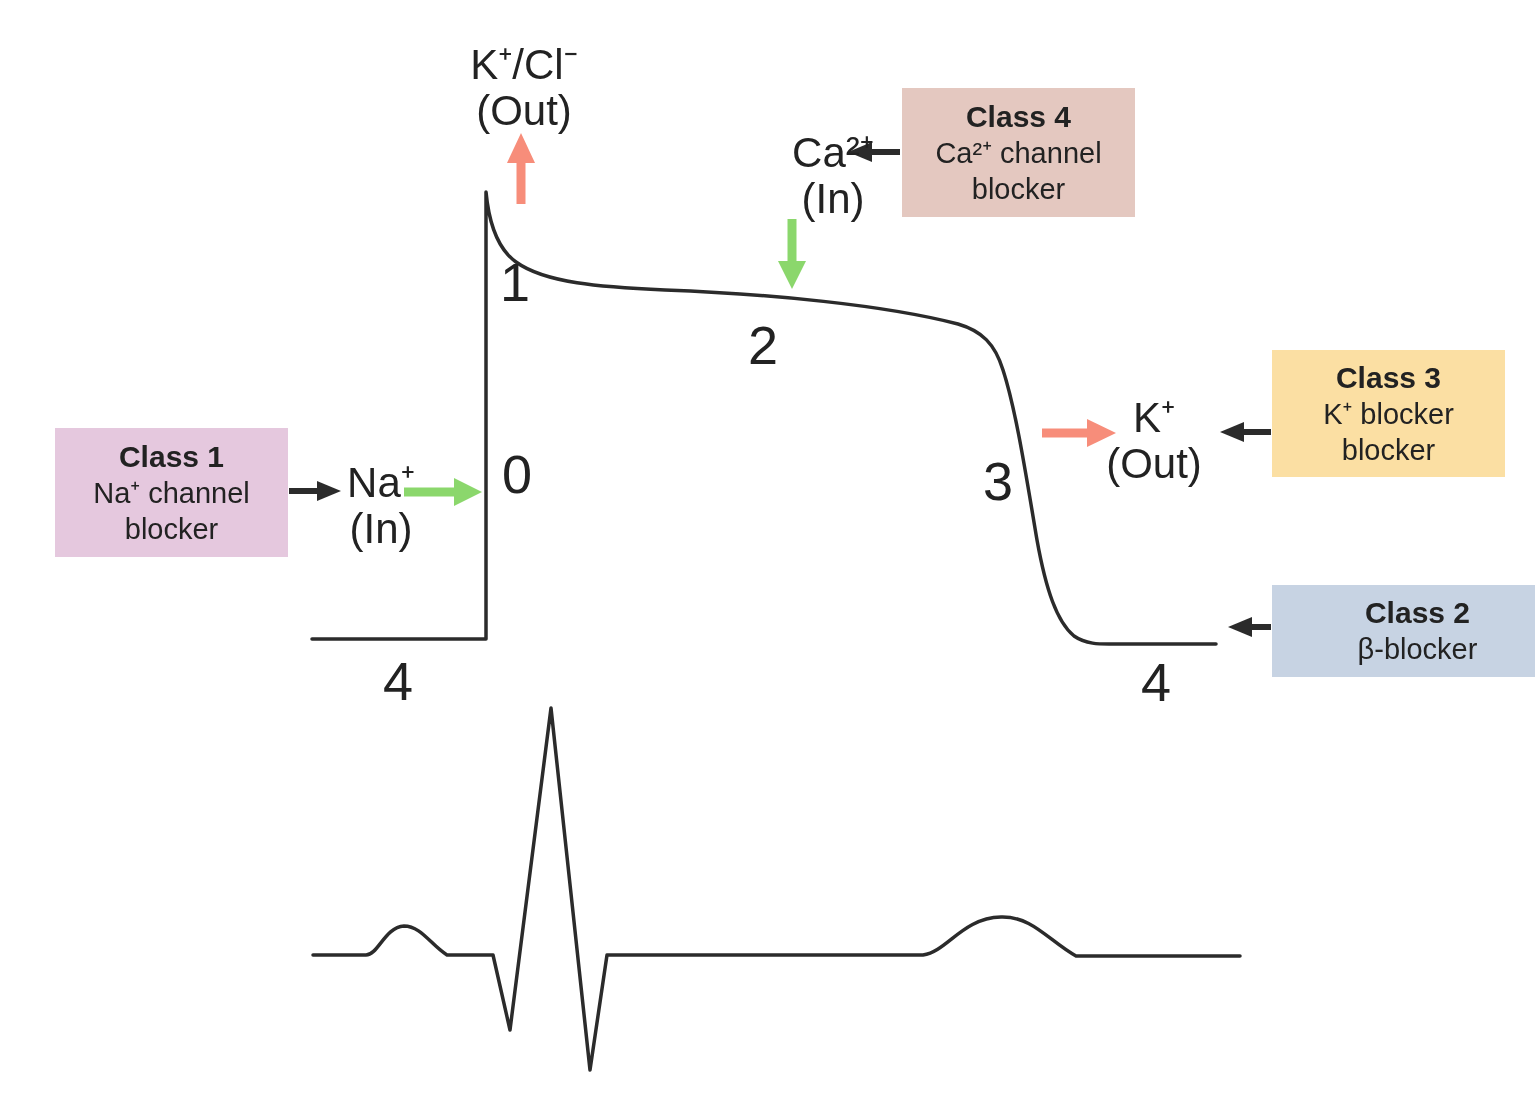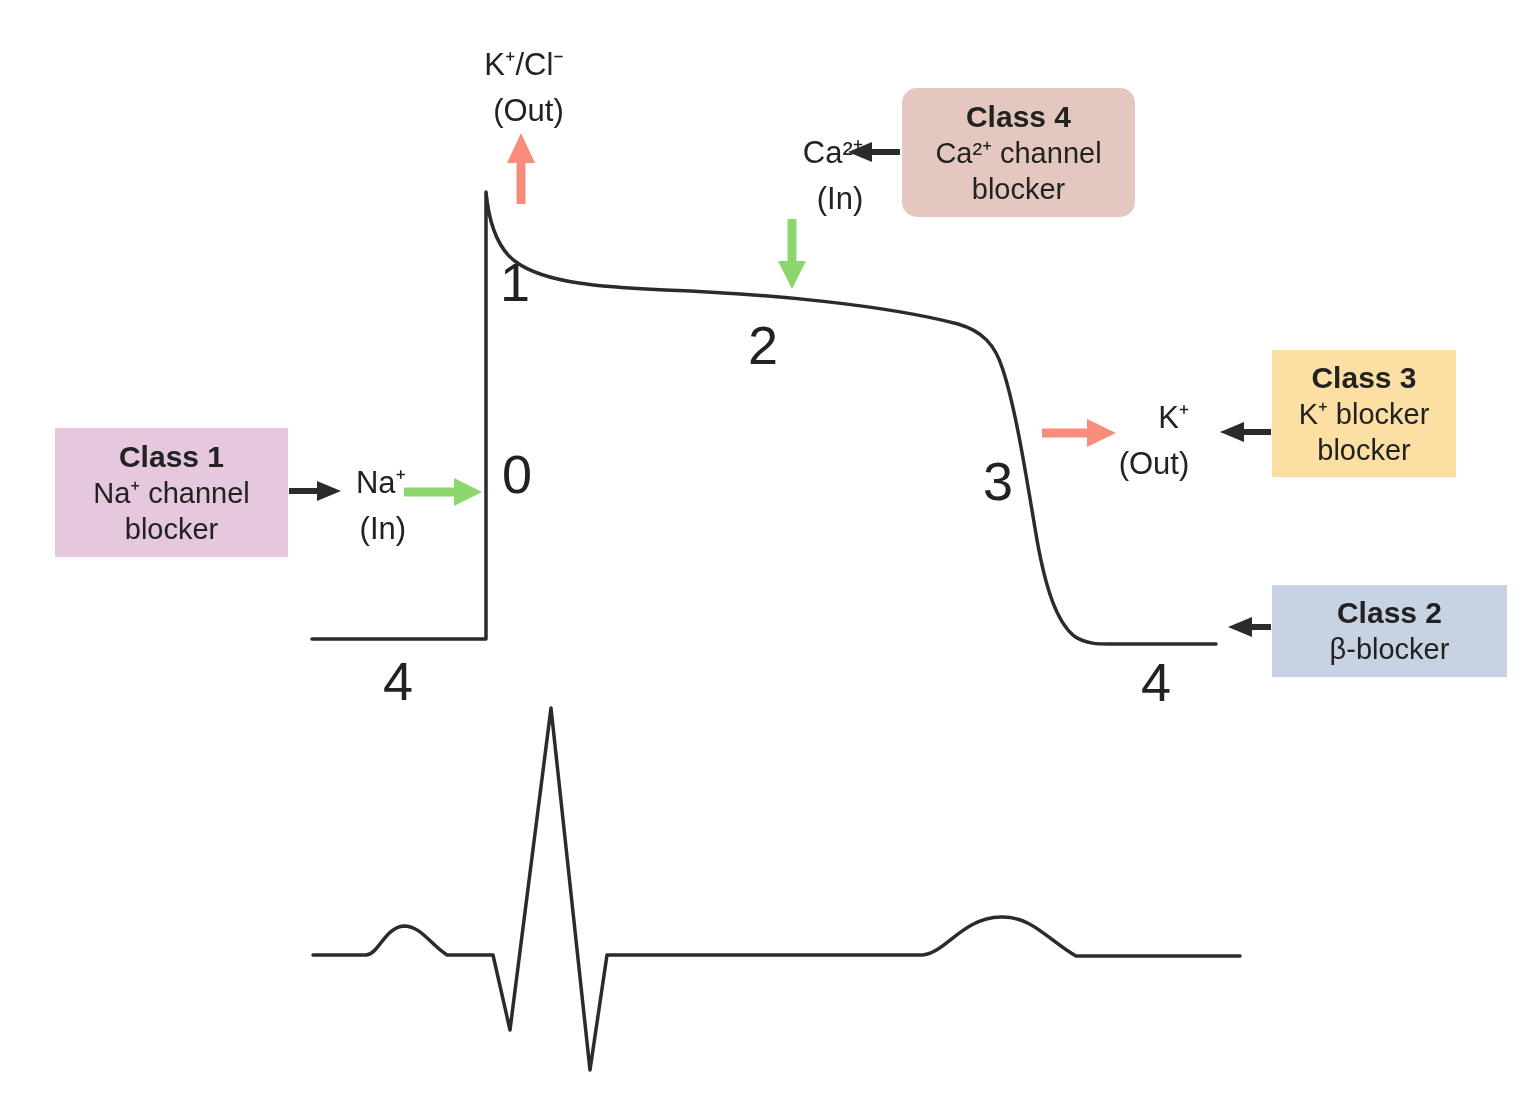--- a/index.html
+++ b/index.html
@@ -24,28 +24,28 @@
   .salmon-head { fill: var(--salmon-arrow, #f78d7a); }
 
   
   .class-box {
     position:absolute; display:flex; flex-direction:column;
     align-items:center; justify-content:center;
     text-align:center; font-size:29px; line-height:36px;
   }
   .class-box .box-title { font-weight:bold; font-size:30px; }
   .box-class1 { left:55px;  top:428px; width:233px; height:129px; background:var(--class1-box,#e5c8de);text-align:center; }
-  .box-class4 { left:902px; top:88px;  width:233px; height:129px; background:var(--class4-box,#e4c8c0);border-radius:15px; }
-  .box-class3 { left:1272px;top:350px; width:184px; height:127px; background:var(--class3-box,#fbdfa3); }
-  .box-class2 { left:1272px;top:585px; width:235px; height:92px;  background:var(--class2-box,#c7d3e3); }
+  .box-class4 { left:902px; top:88px;  width:233px; height:129px; background:var(--class4-box,#e4c8c0); }
+  .box-class3 { left:1272px;top:350px; width:233px; height:127px; background:var(--class3-box,#fbdfa3); }
+  .box-class2 { left:1272px;top:585px; width:235px; height:92px;  background:var(--class2-box,#c7d3e3);padding-left:28px; }
 
   
   .ion-label {
     position:absolute; transform:translate(-50%,-50%);
-    text-align:right; font-size:31px; line-height:46px; white-space:nowrap;
+    text-align:center; font-size:42px; line-height:46px; white-space:nowrap;
   }
   .ion-kclout { left:524px;  top:88px;  }
   .ion-nain   { left:381px;  top:486px;margin-top:20px; }
   .ion-cain   { left:833px;  top:176px; }
   .ion-kout   { left:1154px; top:441px; }
 
   
   .phase-num {
     position:absolute; transform:translate(-50%,-50%);
     font-size:54px; line-height:54px; white-space:nowrap;

